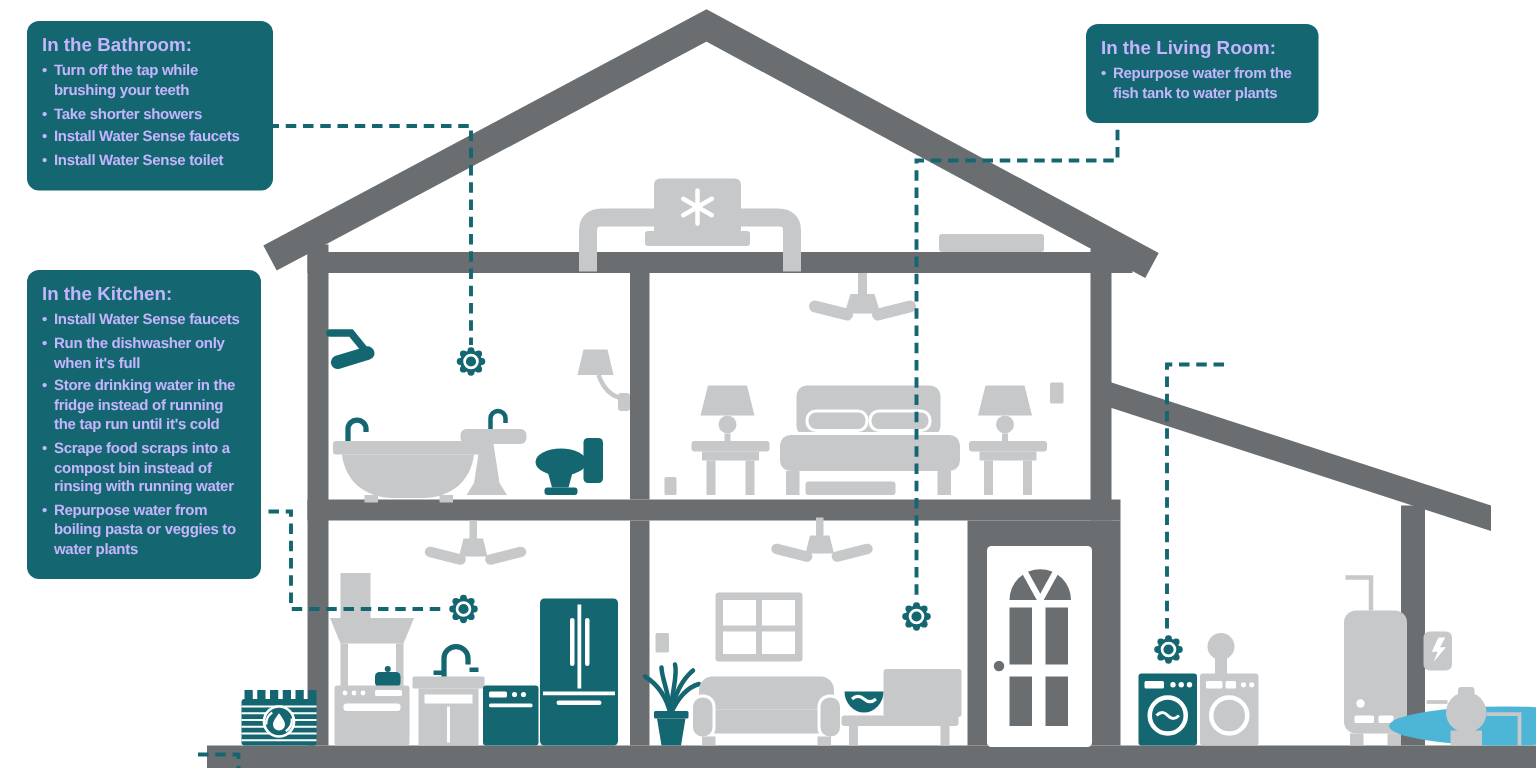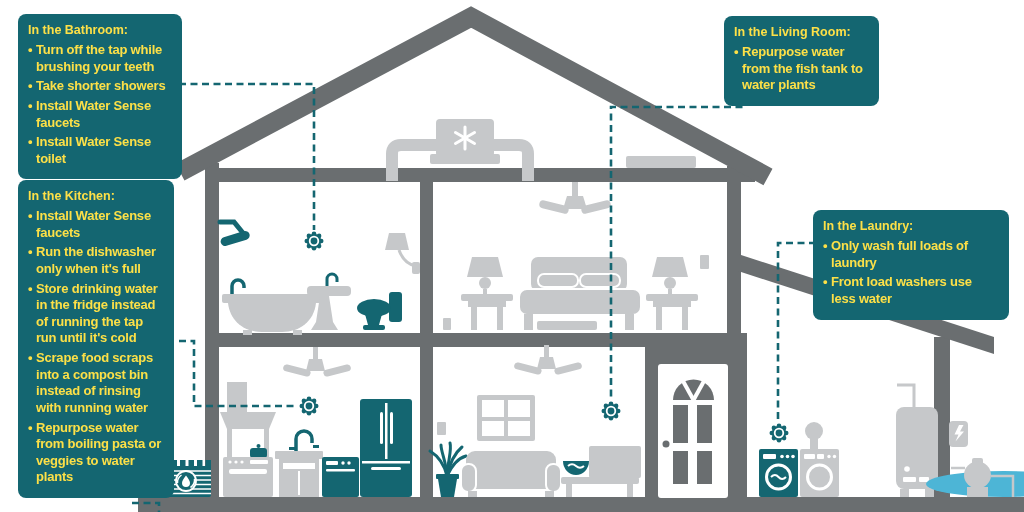--- a/index.html
+++ b/index.html
@@ -18,25 +18,25 @@
   .wallc{fill:var(--wall);}
   .furn {fill:var(--furniture);}
   .whitec{fill:#fff;}
   .pondc{fill:var(--pond);}
   .s-wall{stroke:var(--wall);fill:none;}
   .s-furn{stroke:var(--furniture);fill:none;}
   .s-teal{stroke:var(--teal);fill:none;}
   .dash{stroke:var(--teal);stroke-width:2.6;stroke-dasharray:7 4.5;fill:none;}
 
   
-  .callout{position:absolute;background:var(--teal);color:#fde047;border-radius:8px;
+  .callout{position:absolute;background:var(--teal);color:#c4b5fd;border-radius:8px;
            padding:9px 10px;box-sizing:border-box;}
   .callout .title{font-size:12.5px;font-weight:bold;margin:0 0 5px 0;}
   .callout ul{list-style:none;margin:0;padding:0;}
-  .callout li{position:relative;font-size:13px;font-weight:bold;line-height:1.28;
+  .callout li{position:relative;font-size:10px;font-weight:bold;line-height:1.28;
               padding-left:8px;margin-bottom:3px;letter-spacing:-0.2px;}
   .callout li::before{content:"\2022";position:absolute;left:0;top:0;}
   .co-bathroom{left:18px;top:14px;width:164px;}
   .co-kitchen {left:18px;top:180px;width:156px;}
   .co-living  {left:676px;top:16px;width:155px;margin-left:48px;}
   .co-laundry {left:813px;top:210px;width:196px;}
 </style>
 </head>
 <body>
 
@@ -363,21 +363,14 @@
   </ul>
 </div>
 
 <div class="callout co-living">
   <div class="title">In the Living Room:</div>
   <ul>
     <li>Repurpose water from the fish tank to water plants</li>
   </ul>
 </div>
 
-<div class="callout co-laundry">
-  <div class="title">In the Laundry:</div>
-  <ul>
-    <li>Only wash full loads of laundry</li>
-    <li>Front load washers use less water</li>
-  </ul>
+
 </div>
 
-</div>
-
 </body></html>

